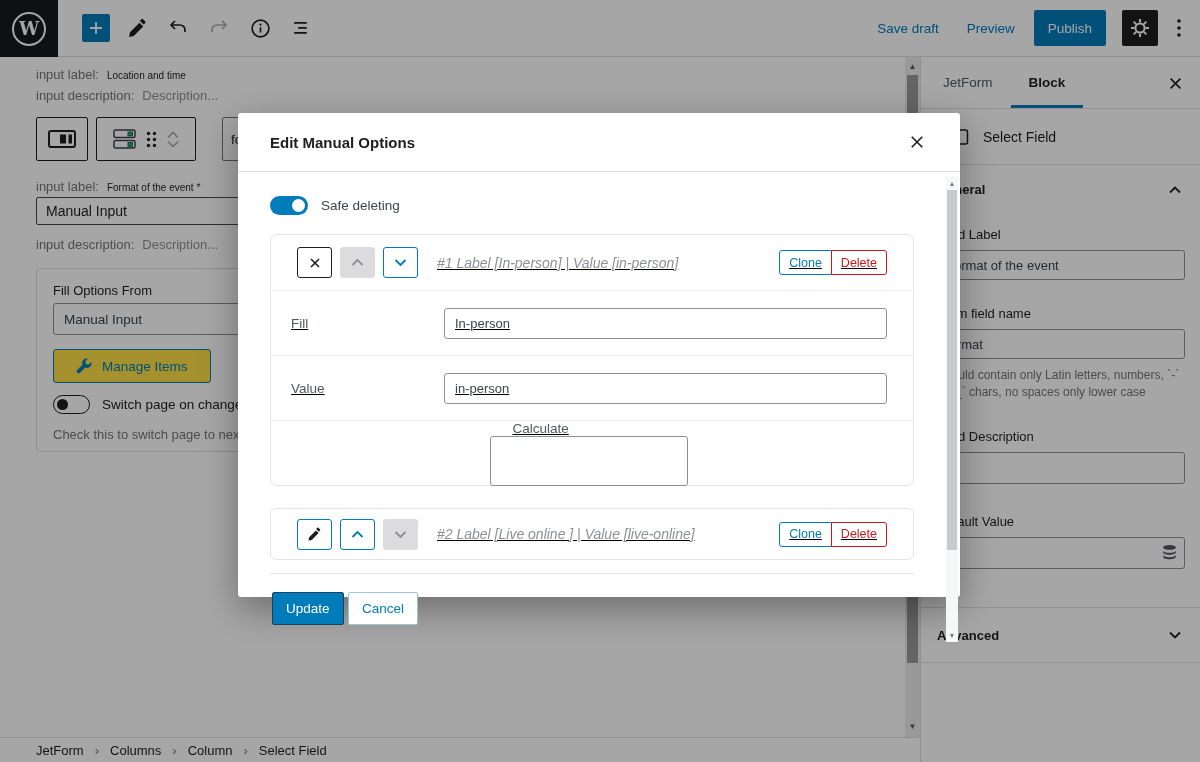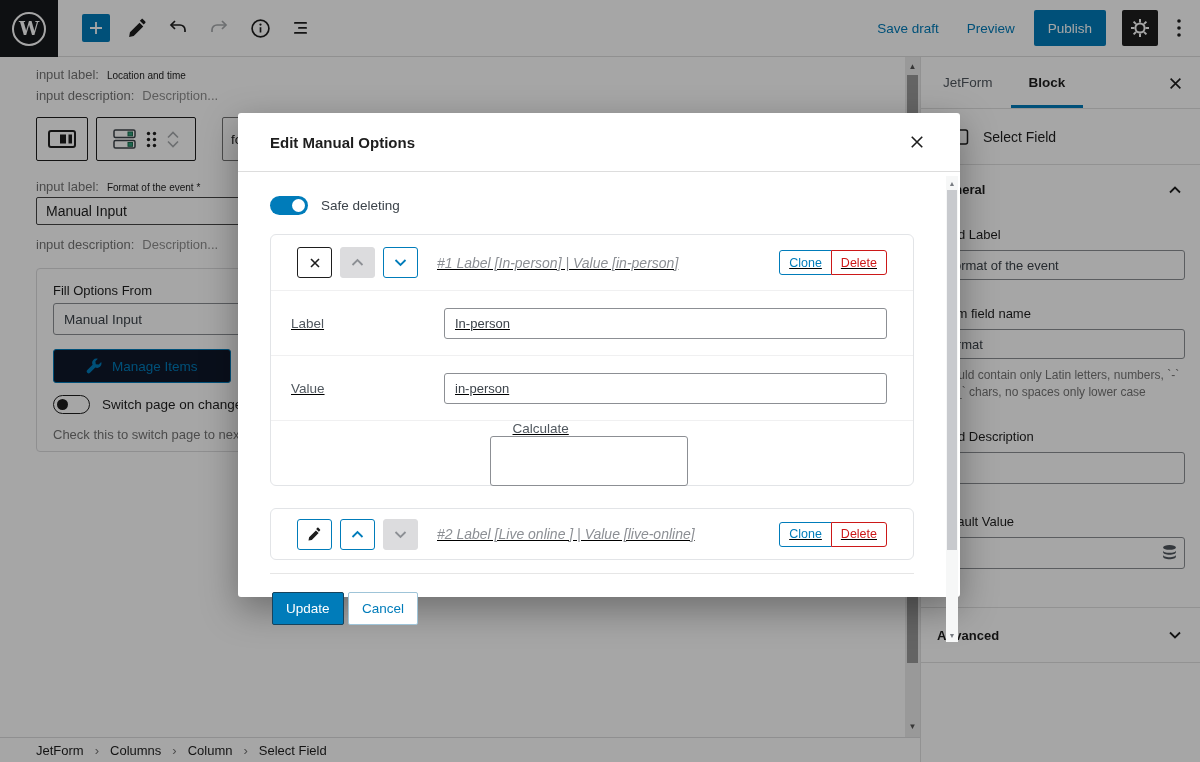--- a/index.html
+++ b/index.html
@@ -28,21 +28,21 @@
   .v { font-size:10px; color:#1e1e1e; }
   .muted { font-size:13px; color:#8f8f8f; }
   .block-toolbar { position:absolute; left:36px; top:60px; height:44px; display:flex; align-items:stretch; }
   .bt-btn { height:44px; border:1px solid #1e1e1e; border-radius:2px; background:#fff; display:flex; align-items:center; justify-content:center; cursor:pointer; }
   .bt-group { display:flex; align-items:center; gap:9px; padding:0 10px; cursor:default; }
   .mover { display:flex; flex-direction:column; gap:1px; color:#a7aaad; }
   .ed-select { position:absolute; left:36px; top:140px; width:380px; height:28px; border:1px solid #454545; border-radius:2px; background:#fff; font-size:14px; color:#1e1e1e; display:flex; align-items:center; padding:0 9px; cursor:pointer; }
   .opt-panel { position:absolute; left:36px; top:211px; width:520px; height:184px; border:1px solid #dcdcde; border-radius:4px; background:#fff; }
   .op-label { position:absolute; left:16px; top:14px; font-size:13px; color:#1e1e1e; }
   .op-select { position:absolute; left:16px; top:34px; width:340px; height:32px; border:1px solid #8c8f94; border-radius:3px; background:#fff; font-size:13.5px; color:#3c434a; display:flex; align-items:center; padding:0 10px; cursor:pointer; }
-  .manage-btn { position:absolute; left:16px; top:80px; height:34px; border:1px solid #007cba; border-radius:3px; background:#0f172a; color:#007cba; font-size:13.5px; display:flex; align-items:center; gap:10px; padding:0 32px; cursor:pointer; }
+  .manage-btn { position:absolute; left:16px; top:80px; height:34px; border:1px solid #007cba; border-radius:3px; background:#fde047; color:#007cba; font-size:13.5px; display:flex; align-items:center; gap:10px; padding:0 22px; cursor:pointer; }
   .sw-row { position:absolute; left:16px; top:126px; display:flex; align-items:center; gap:12px; }
   .toggle-off { position:relative; width:37px; height:19px; border:1.5px solid #1e1e1e; border-radius:10px; background:#fff; cursor:pointer; }
   .toggle-off .knob { position:absolute; left:3px; top:2.5px; width:11px; height:11px; border-radius:50%; background:#1e1e1e; }
   .sw-help { position:absolute; left:16px; top:158px; font-size:13px; color:#757575; white-space:nowrap; }
 
   
   .esb { position:absolute; left:905px; top:57px; width:15px; height:680px; background:#ececec; }
   .esb .arr { position:absolute; left:0; width:15px; height:14px; font-size:8px; color:#555; display:flex; align-items:center; justify-content:center; cursor:pointer; }
   .esb-thumb { position:absolute; left:2px; top:18px; width:11px; height:588px; background:#9a9a9a; cursor:pointer; }
 
@@ -365,21 +365,21 @@
                 <path d="M1.5 2l5 5 5-5"></path>
               </svg>
           </button>
           <span class="oc-summary">#1 Label [In-person] | Value [in-person]</span>
           <span class="oc-actions">
             <button class="mini-btn mini-clone">Clone</button>
             <button class="mini-btn mini-delete">Delete</button>
           </span>
         </div>
         <div class="oc-row">
-          <label class="rl">Label</label>
+          <label class="rl">Fill</label>
           <input value="In-person" style="">
         </div>
         <div class="oc-row">
           <label class="rl">Value</label>
           <input value="in-person" style="">
         </div>
         <div class="oc-row">
           <label class="rl">Calculate</label>
           <input value="" style="">
         </div>

